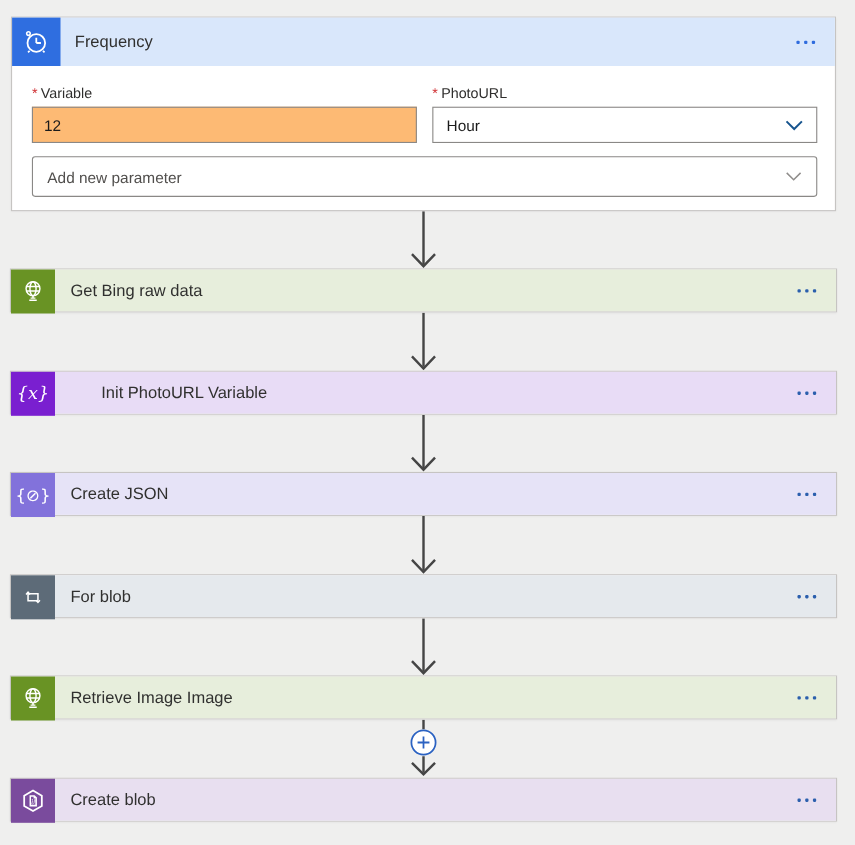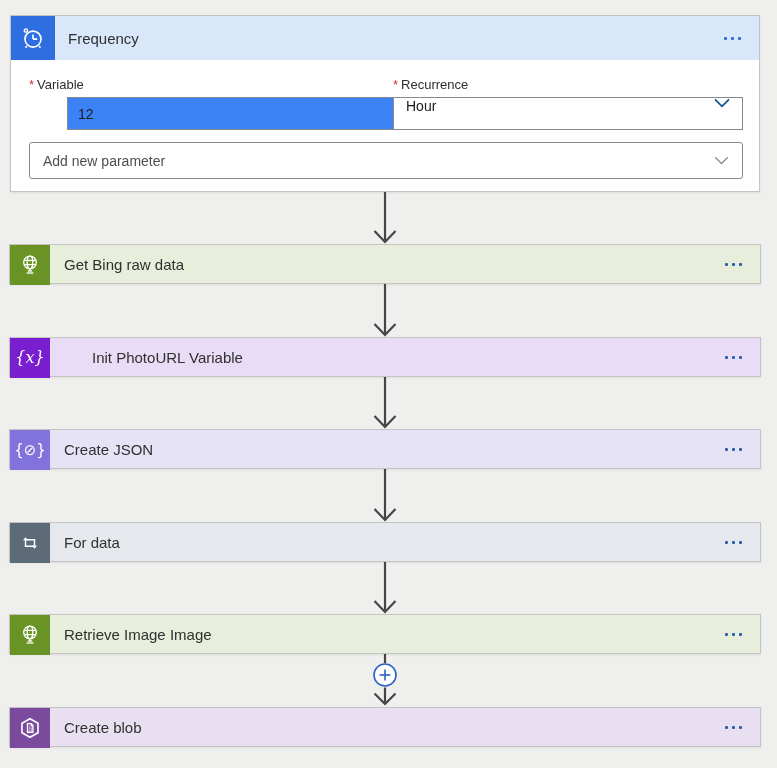--- a/index.html
+++ b/index.html
@@ -21,26 +21,26 @@
   .t-title-area{flex:1;display:flex;align-items:center;padding-left:13px;}
   .card-title{font-size:15px;color:#30302f;}
   .ellipsis{display:flex;gap:4px;align-items:center;padding-right:18px;cursor:pointer;}
   .ellipsis i{width:3px;height:3px;border-radius:1px;background:#2f6cde;display:block;}
   .t-body{padding:17px 16px 0 18px;}
   .fields-row{display:flex;gap:14px;}
   .field{flex:1;min-width:0;}
   .field-label{font-size:13px;color:#2f2e2d;margin-bottom:5px;display:block;}
   .req{color:#d13438;margin-right:3px;font-size:13px;}
   .txt-input{
-    width:100%;height:33px;box-sizing:border-box;border:1px solid #8a8886;background:#3b82f6;
-    font-family:inherit;font-size:14px;color:#1b1b1b;padding:0 10px;outline:none;margin-left:38px;
+    width:100%;height:33px;box-sizing:border-box;border:1px solid #8a8886;background:#fdba74;
+    font-family:inherit;font-size:14px;color:#1b1b1b;padding:0 10px;outline:none;
   }
   .select-box{
     height:33px;box-sizing:border-box;border:1px solid #8a8886;background:#fff;
-    display:flex;align-items:flex-start;justify-content:space-between;
+    display:flex;align-items:center;justify-content:space-between;
     font-size:14px;color:#1b1b1b;padding:0 12px;cursor:pointer;
   }
   .addparam{
     margin-top:12px;height:37px;box-sizing:border-box;border:1px solid #8a8886;border-radius:3px;
     display:flex;align-items:center;justify-content:space-between;
     font-size:14px;color:#514f4d;padding:0 13px;cursor:pointer;background:#fff;gap:32px;
   }
   
   .action{left:9px;width:752px;height:40px;display:flex;align-items:stretch;cursor:pointer;}
   .a-iconbox{flex:0 0 40px;width:40px;height:40px;display:flex;align-items:center;justify-content:center;}
@@ -75,21 +75,21 @@
         <i></i>
       </div>
   </div>
   <div class="t-body">
     <div class="fields-row">
       <div class="field">
         <span class="field-label"><span class="req">*</span><span>Variable</span></span>
         <input class="txt-input" type="text" value="12" style="">
       </div>
       <div class="field">
-        <span class="field-label"><span class="req">*</span><span>Recurrence</span></span>
+        <span class="field-label"><span class="req">*</span><span>PhotoURL</span></span>
         <div class="select-box" role="combobox">
           <span>Hour</span>
           <svg width="16" height="10" viewBox="0 0 16 10" fill="none" stroke="#17548e" stroke-width="1.8">
               <path d="M1 1.3 L8 8.3 L15 1.3"></path>
             </svg>
         </div>
       </div>
     </div>
     <div class="addparam" role="combobox">
       <span>Add new parameter</span>
@@ -196,21 +196,21 @@
 
 <div class="card action" style="top:522px">
   <div class="a-iconbox" style="background-color: rgb(93, 107, 120);">
     <svg width="24" height="24" viewBox="0 0 24 24" fill="none" stroke="#ffffff" stroke-width="1.5">
       <path d="M7.5 8.8 L16.5 8.8 L16.5 15.2 M16.5 15.2 L7.5 15.2 L7.5 8.8" stroke-width="1.4"></path>
       <path d="M5.7 9.4 L7.5 7.4 L9.3 9.4" stroke-width="1.4"></path>
       <path d="M14.7 14.6 L16.5 16.6 L18.3 14.6" stroke-width="1.4"></path>
     </svg>
   </div>
   <div class="a-title-area" style="background-color: rgb(229, 233, 237);">
-    <span class="card-title">For data</span>
+    <span class="card-title">For blob</span>
     <div class="ellipsis act">
         <i></i>
         <i></i>
         <i></i>
       </div>
   </div>
 </div>
 
 <div class="card action" style="top:614px">
   <div class="a-iconbox" style="background-color: rgb(105, 147, 36);">

